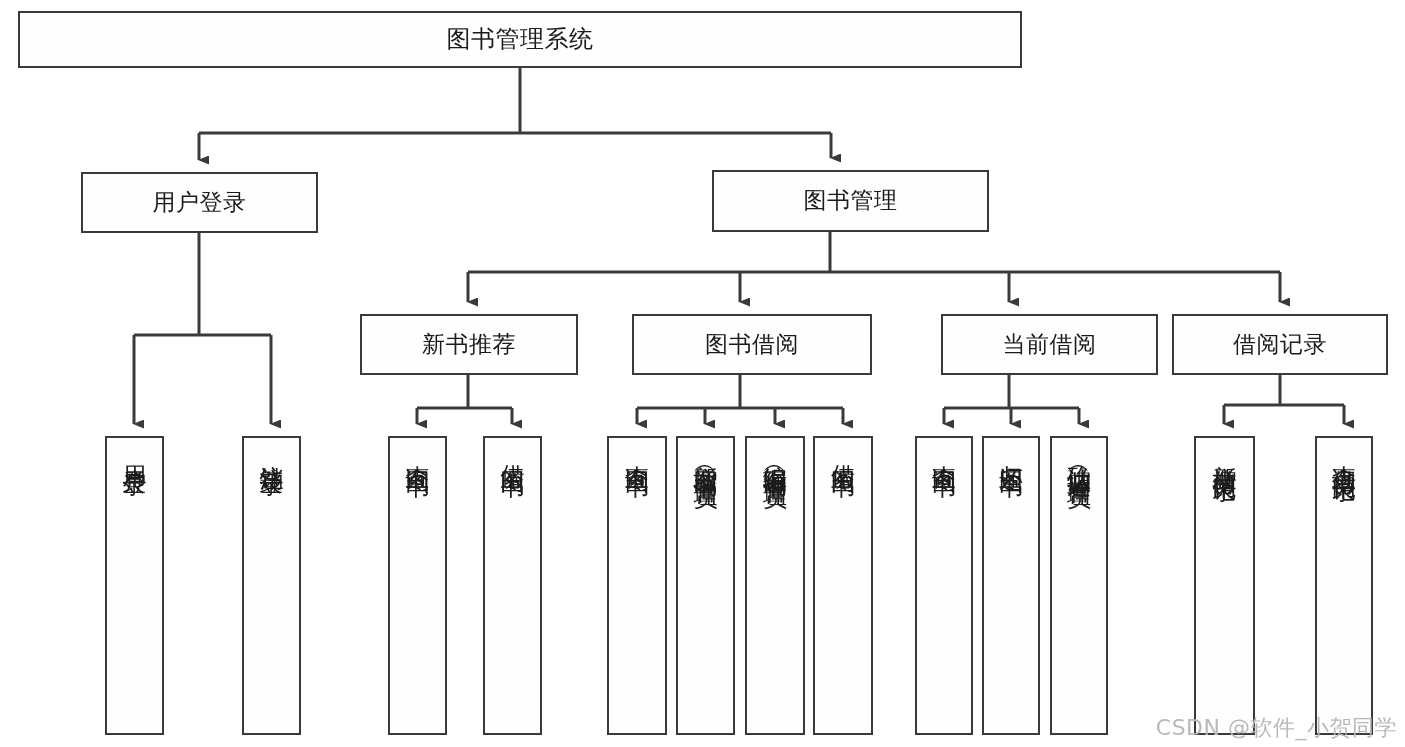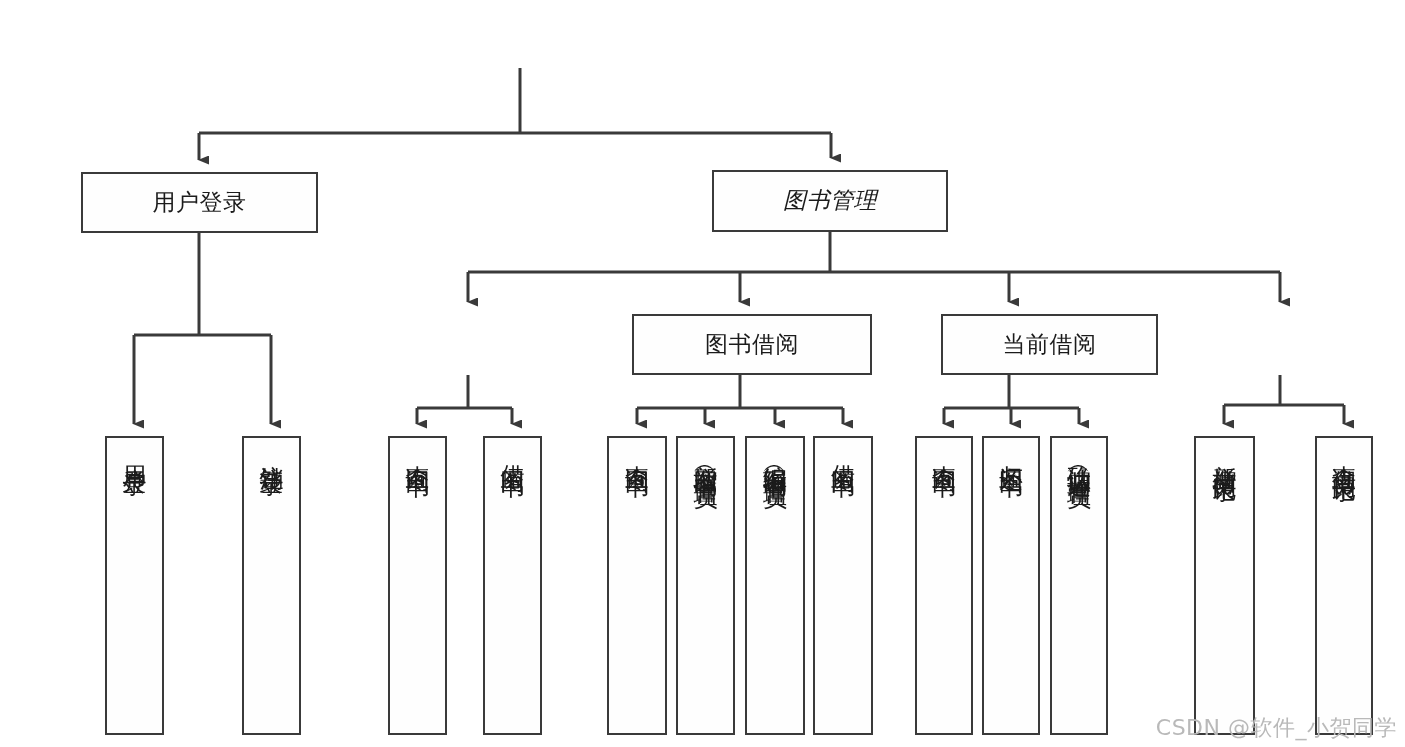--- a/index.html
+++ b/index.html
@@ -120,33 +120,42 @@
       <path d="M1011,408 L1011,424" marker-end="url(#arrow)"></path>
       <path d="M1079,408 L1079,424" marker-end="url(#arrow)"></path>
 
       <path d="M1280,375 L1280,405"></path>
       <path d="M1224,405 L1344,405"></path>
       <path d="M1224,405 L1224,424" marker-end="url(#arrow)"></path>
       <path d="M1344,405 L1344,424" marker-end="url(#arrow)"></path>
     </g>
   </svg>
 
+  <div class="node horiz root" style="left:18px; top:11px; width:1004px; height:57px;">
+    <span class="label">图书管理系统</span>
+  </div>
 
   <div class="node horiz" style="left:81px; top:172px; width:237px; height:61px;">
     <span class="label">用户登录</span>
   </div>
-  <div class="node horiz" style="left:712px; top:170px; width:236px; height:62px;font-style:italic;">
+  <div class="node horiz" style="left:712px; top:170px; width:277px; height:62px;">
     <span class="label">图书管理</span>
   </div>
 
+  <div class="node horiz" style="left:360px; top:314px; width:218px; height:61px;">
+    <span class="label">新书推荐</span>
+  </div>
   <div class="node horiz" style="left:632px; top:314px; width:240px; height:61px;">
     <span class="label">图书借阅</span>
   </div>
   <div class="node horiz" style="left:901px; top:314px; width:217px; height:61px;margin-left:40px;">
     <span class="label">当前借阅</span>
+  </div>
+  <div class="node horiz" style="left:1172px; top:314px; width:216px; height:61px;">
+    <span class="label">借阅记录</span>
   </div>
 
   <div class="node vert" style="left:105px; top:436px; width:59px; height:299px;">
     <span class="label">用户登录</span>
   </div>
   <div class="node vert" style="left:242px; top:436px; width:59px; height:299px;">
     <span class="label">注销登录</span>
   </div>
   <div class="node vert" style="left:388px; top:436px; width:59px; height:299px;">
     <span class="label">查询图书</span>

